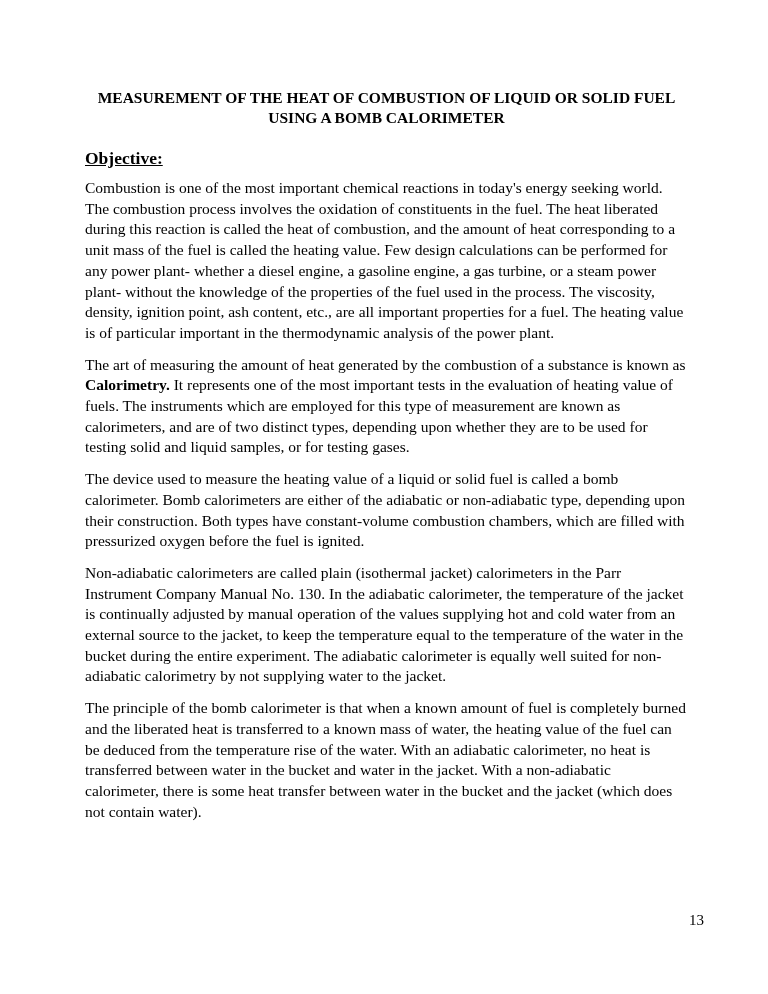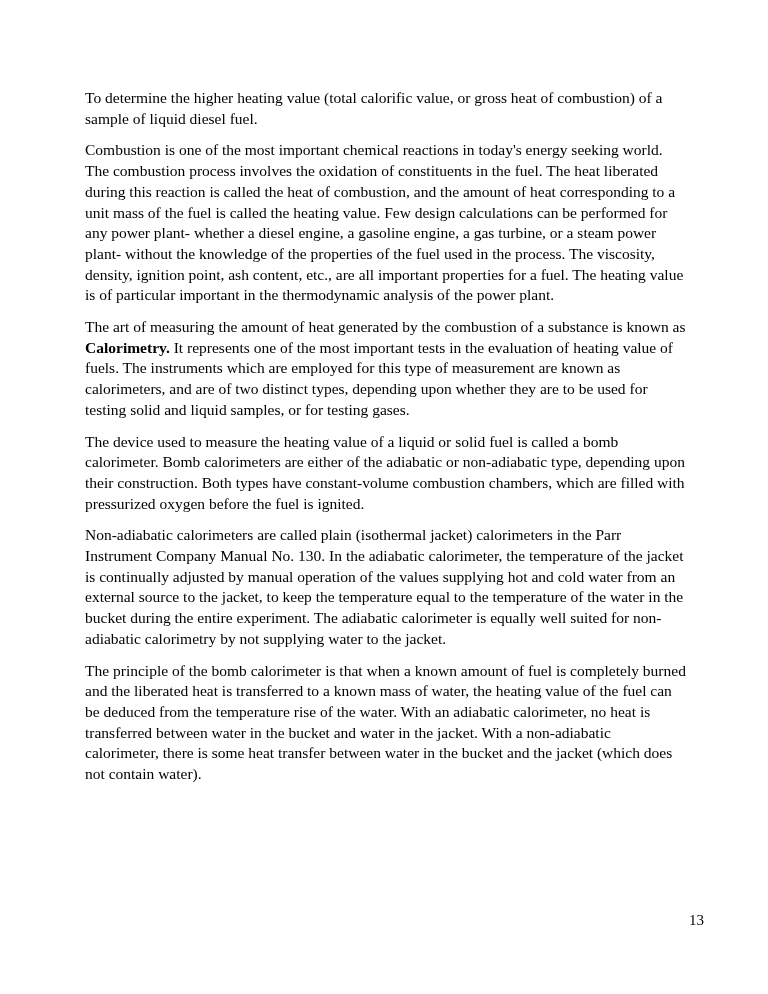--- a/index.html
+++ b/index.html
@@ -44,23 +44,27 @@
     font-size: 15px;
     line-height: 18px;
     text-align: center;
   }
 </style>
 </head>
 <body>
 
 <div class="page">
 
+  <header class="doc-title">
+    <div>MEASUREMENT OF THE HEAT OF COMBUSTION OF LIQUID OR SOLID FUEL</div>
+    <div>USING A BOMB CALORIMETER</div>
+  </header>
 
   <section>
-    <p>To determine the higher heating value (total calorific value, or gross heat of combustion) of a sample of liquid diesel fuel.</p>
+    <h2 class="heading">Objective:</h2>
   </section>
 
   <section>
     <p>Combustion is one of the most important chemical reactions in today's energy seeking world. The combustion process involves the oxidation of constituents in the fuel. The heat liberated during this reaction is called the heat of combustion, and the amount of heat corresponding to a unit mass of the fuel is called the heating value. Few design calculations can be performed for any power plant- whether a diesel engine, a gasoline engine, a gas turbine, or a steam power plant- without the knowledge of the properties of the fuel used in the process. The viscosity, density, ignition point, ash content, etc., are all important properties for a fuel. The heating value is of particular important in the thermodynamic analysis of the power plant.</p>
     <p><span>The art of measuring the amount of heat generated by the combustion of a substance is known as </span><strong>Calorimetry.</strong><span> It represents one of the most important tests in the evaluation of heating value of fuels. The instruments which are employed for this type of measurement are known as calorimeters, and are of two distinct types, depending upon whether they are to be used for testing solid and liquid samples, or for testing gases.</span></p>
     <p>The device used to measure the heating value of a liquid or solid fuel is called a bomb calorimeter. Bomb calorimeters are either of the adiabatic or non-adiabatic type, depending upon their construction. Both types have constant-volume combustion chambers, which are filled with pressurized oxygen before the fuel is ignited.</p>
     <p>Non-adiabatic calorimeters are called plain (isothermal jacket) calorimeters in the Parr Instrument Company Manual No. 130. In the adiabatic calorimeter, the temperature of the jacket is continually adjusted by manual operation of the values supplying hot and cold water from an external source to the jacket, to keep the temperature equal to the temperature of the water in the bucket during the entire experiment. The adiabatic calorimeter is equally well suited for non-adiabatic calorimetry by not supplying water to the jacket.</p>
     <p>The principle of the bomb calorimeter is that when a known amount of fuel is completely burned and the liberated heat is transferred to a known mass of water, the heating value of the fuel can be deduced from the temperature rise of the water. With an adiabatic calorimeter, no heat is transferred between water in the bucket and water in the jacket. With a non-adiabatic calorimeter, there is some heat transfer between water in the bucket and the jacket (which does not contain water).</p>
   </section>
 

